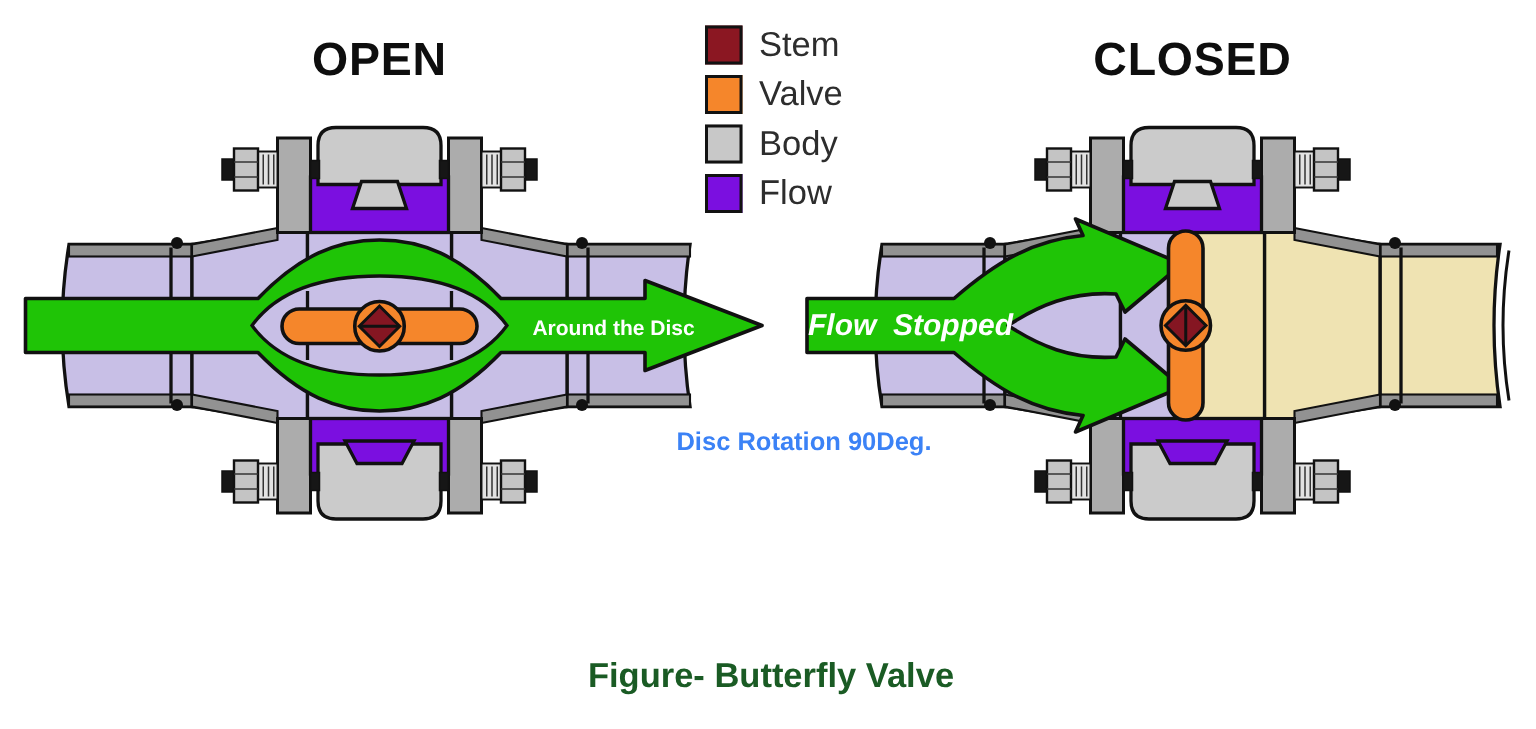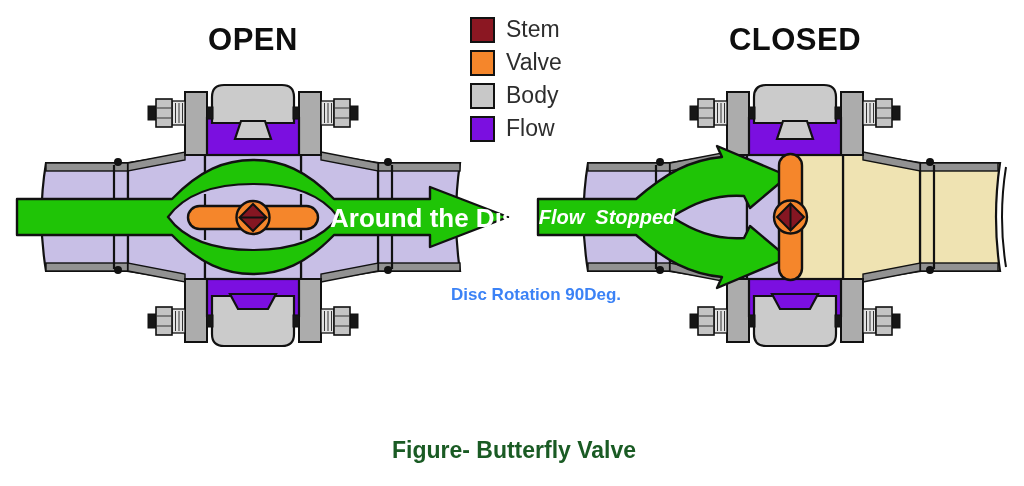--- a/index.html
+++ b/index.html
@@ -15,21 +15,21 @@
          text-align:center;letter-spacing:.5px;}
   .title-open{left:133px;top:22px;width:240px;text-align:center;}
   .title-closed{left:675px;top:22px;width:240px;}
   .legend{position:absolute;left:470px;top:13px;}
   .legend-row{display:flex;align-items:center;height:33px;}
   .swatch{width:25px;height:26px;border:2px solid #121212;box-sizing:border-box;flex:none;}
   .legend-label{margin-left:11px;font-size:23px;color:#2d2d2d;}
   .flow-label{position:absolute;font-weight:700;font-size:20px;color:#fff;text-align:center;
               white-space:pre;line-height:22px;}
   .lbl-passes{left:22px;top:206px;width:148px;}
-  .lbl-around{left:330px;top:207px;width:158px;font-size:26px;}
+  .lbl-around{left:330px;top:207px;width:158px;font-size:14px;}
   .lbl-stopped{left:538px;top:206px;width:138px;font-style:italic;}
   .note{position:absolute;left:418px;top:285px;width:236px;text-align:center;
         font-weight:700;font-size:17px;color:#3b82f6;}
   .caption{position:absolute;left:342px;top:437px;width:344px;text-align:center;
            font-weight:700;font-size:23px;color:var(--c-caption_green);}
   
   .lav{fill:var(--c-lavender);stroke:#111;stroke-width:2.2;}
   .beige{fill:var(--c-beige);stroke:#111;stroke-width:2.2;}
   .rim{fill:var(--c-rim_gray);stroke:#111;stroke-width:1.4;}
   .plate{fill:var(--c-plate_gray);stroke:#111;stroke-width:2;}

